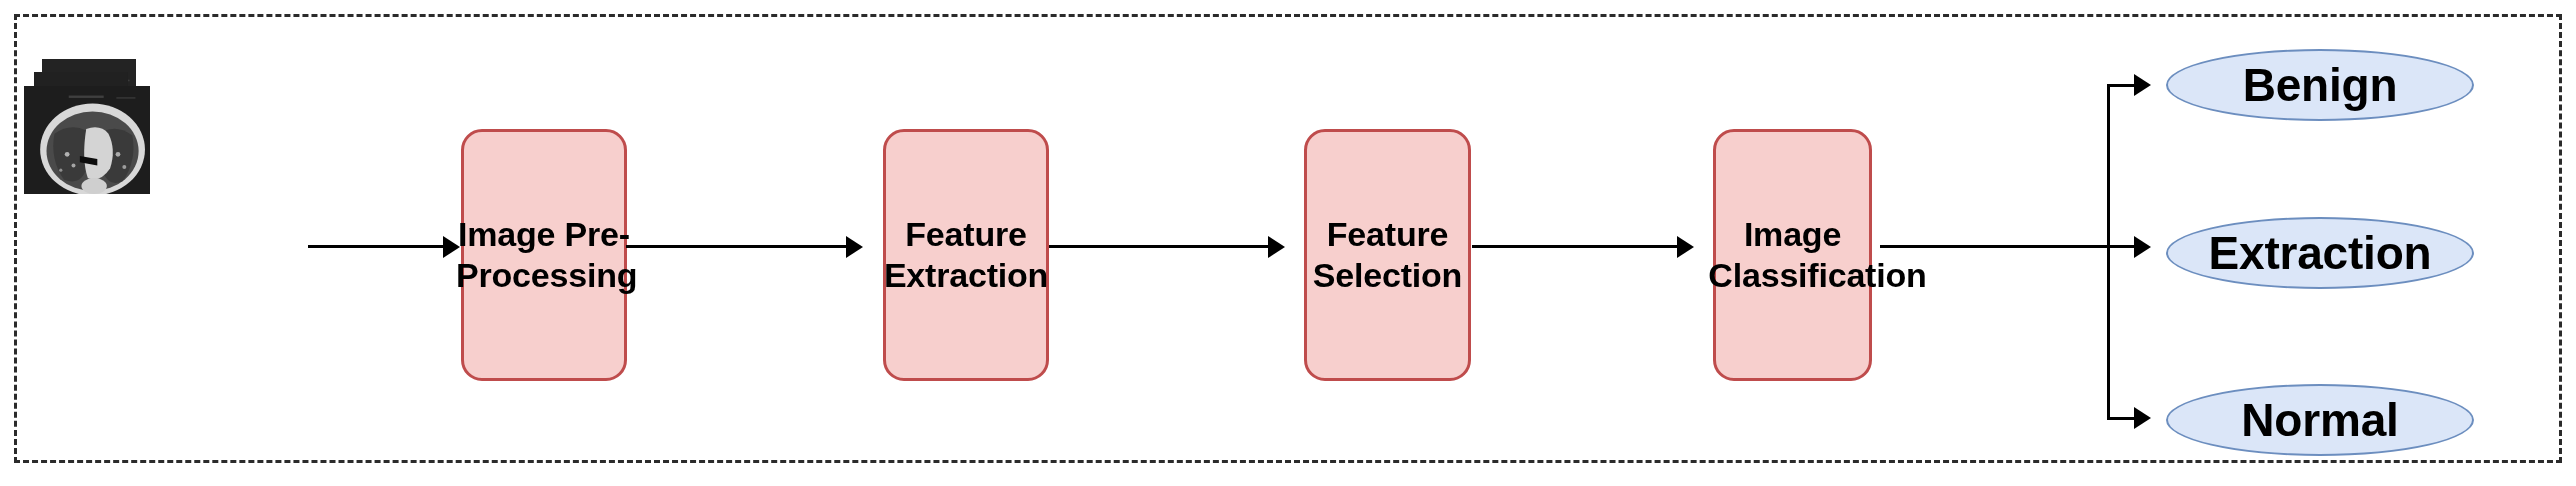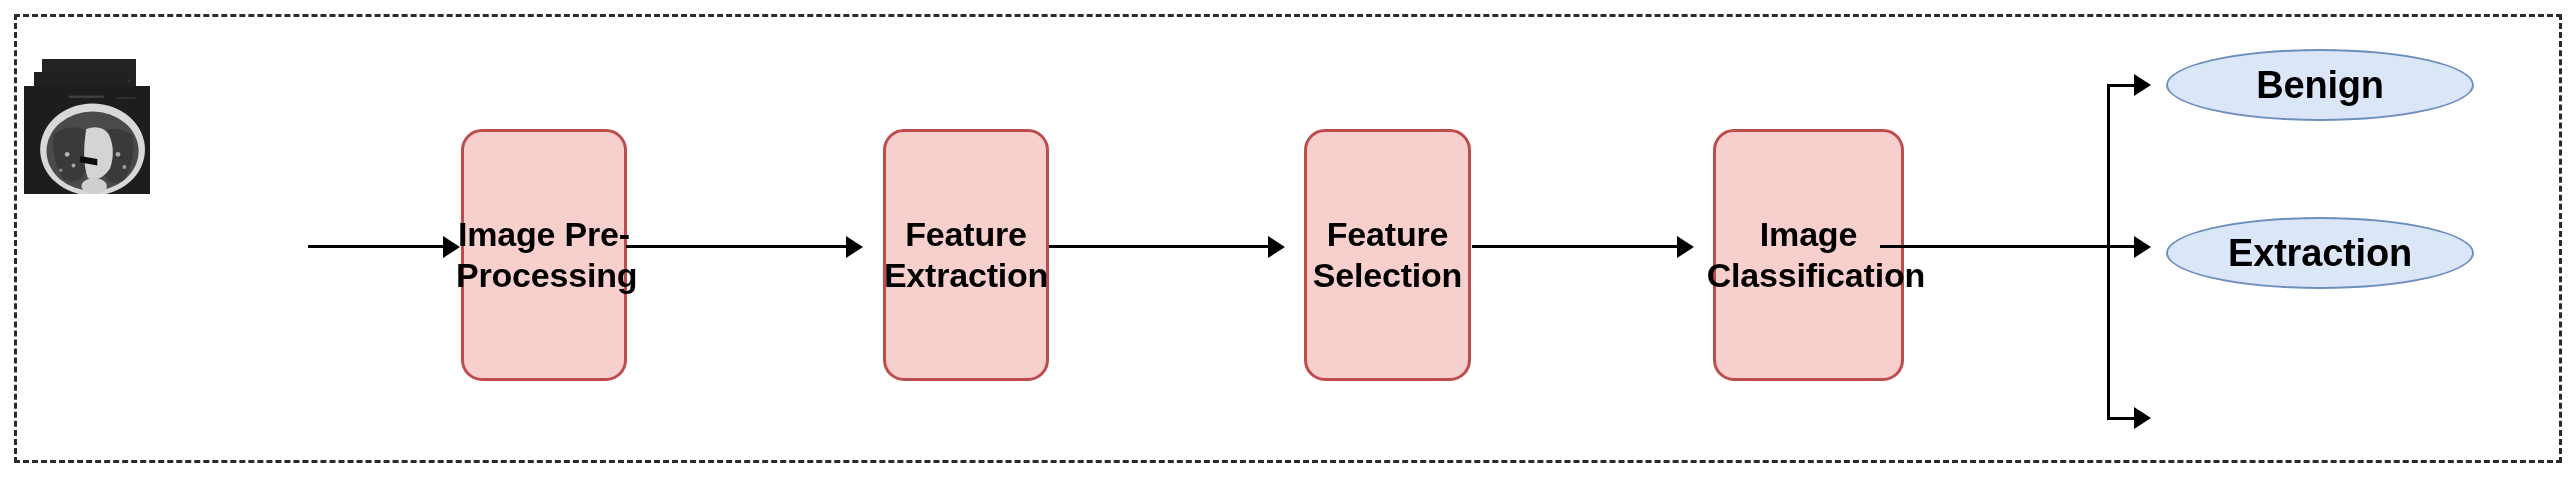--- a/index.html
+++ b/index.html
@@ -60,35 +60,35 @@
     font-size: 34px;
     line-height: 1.22;
     letter-spacing: -0.2px;
     white-space: pre-line;
   }
   .proc-box .label { display: block; width: 110%; }
 
   .box-1 { left: 461px;  top: 129px; width: 166px; height: 252px; }
   .box-2 { left: 883px; top: 129px; width: 166px; height: 252px; }
   .box-3 { left: 1304px; top: 129px; width: 167px; height: 252px; }
-  .box-4 { left: 1713px; top: 129px; width: 191px; height: 252px; }
+  .box-4 { left: 1713px; top: 129px; width: 159px; height: 252px; }
 
   
   .result-ellipse {
     position: absolute;
     box-sizing: border-box;
     background: #dbe6f8;
     border: 2.4px solid #6c8ebf;
     border-radius: 50%;
     display: flex;
     align-items: center;
     justify-content: center;
     color: #000000;
     font-weight: bold;
-    font-size: 38px;
+    font-size: 46px;
     letter-spacing: -0.2px;
   }
   .ell-1 { left: 2166px; top: 49px;  width: 308px; height: 72px; }
   .ell-2 { left: 2166px; top: 217px; width: 308px; height: 72px; }
   .ell-3 { left: 2166px; top: 384px; width: 308px; height: 72px; }
 
   
   .conn-line {
     position: absolute;
     background: #000000;
@@ -207,15 +207,18 @@
 
   <div class="conn-line h-line" style="left:2107px; top:417px; width:27px;"></div>
   <div class="arrow-head" style="left:2134px; top:407px;"></div>
 
   <div class="result-ellipse ell-1">
     <span>Benign</span>
   </div>
   <div class="result-ellipse ell-2">
     <span>Extraction</span>
   </div>
+  <div class="result-ellipse ell-3">
+    <span>Normal</span>
+  </div>
 
 </div>
 
 
 </body></html>

